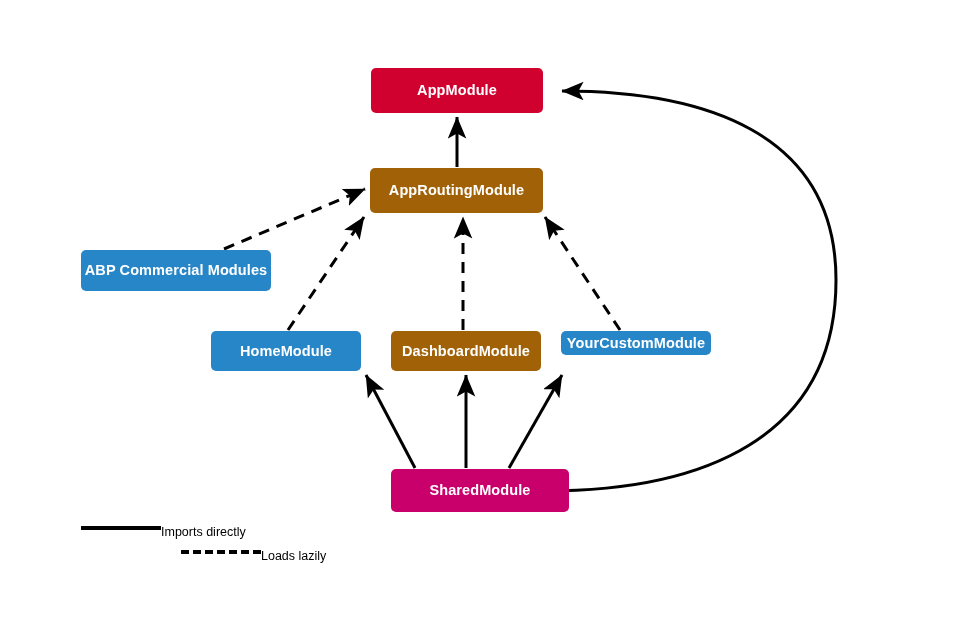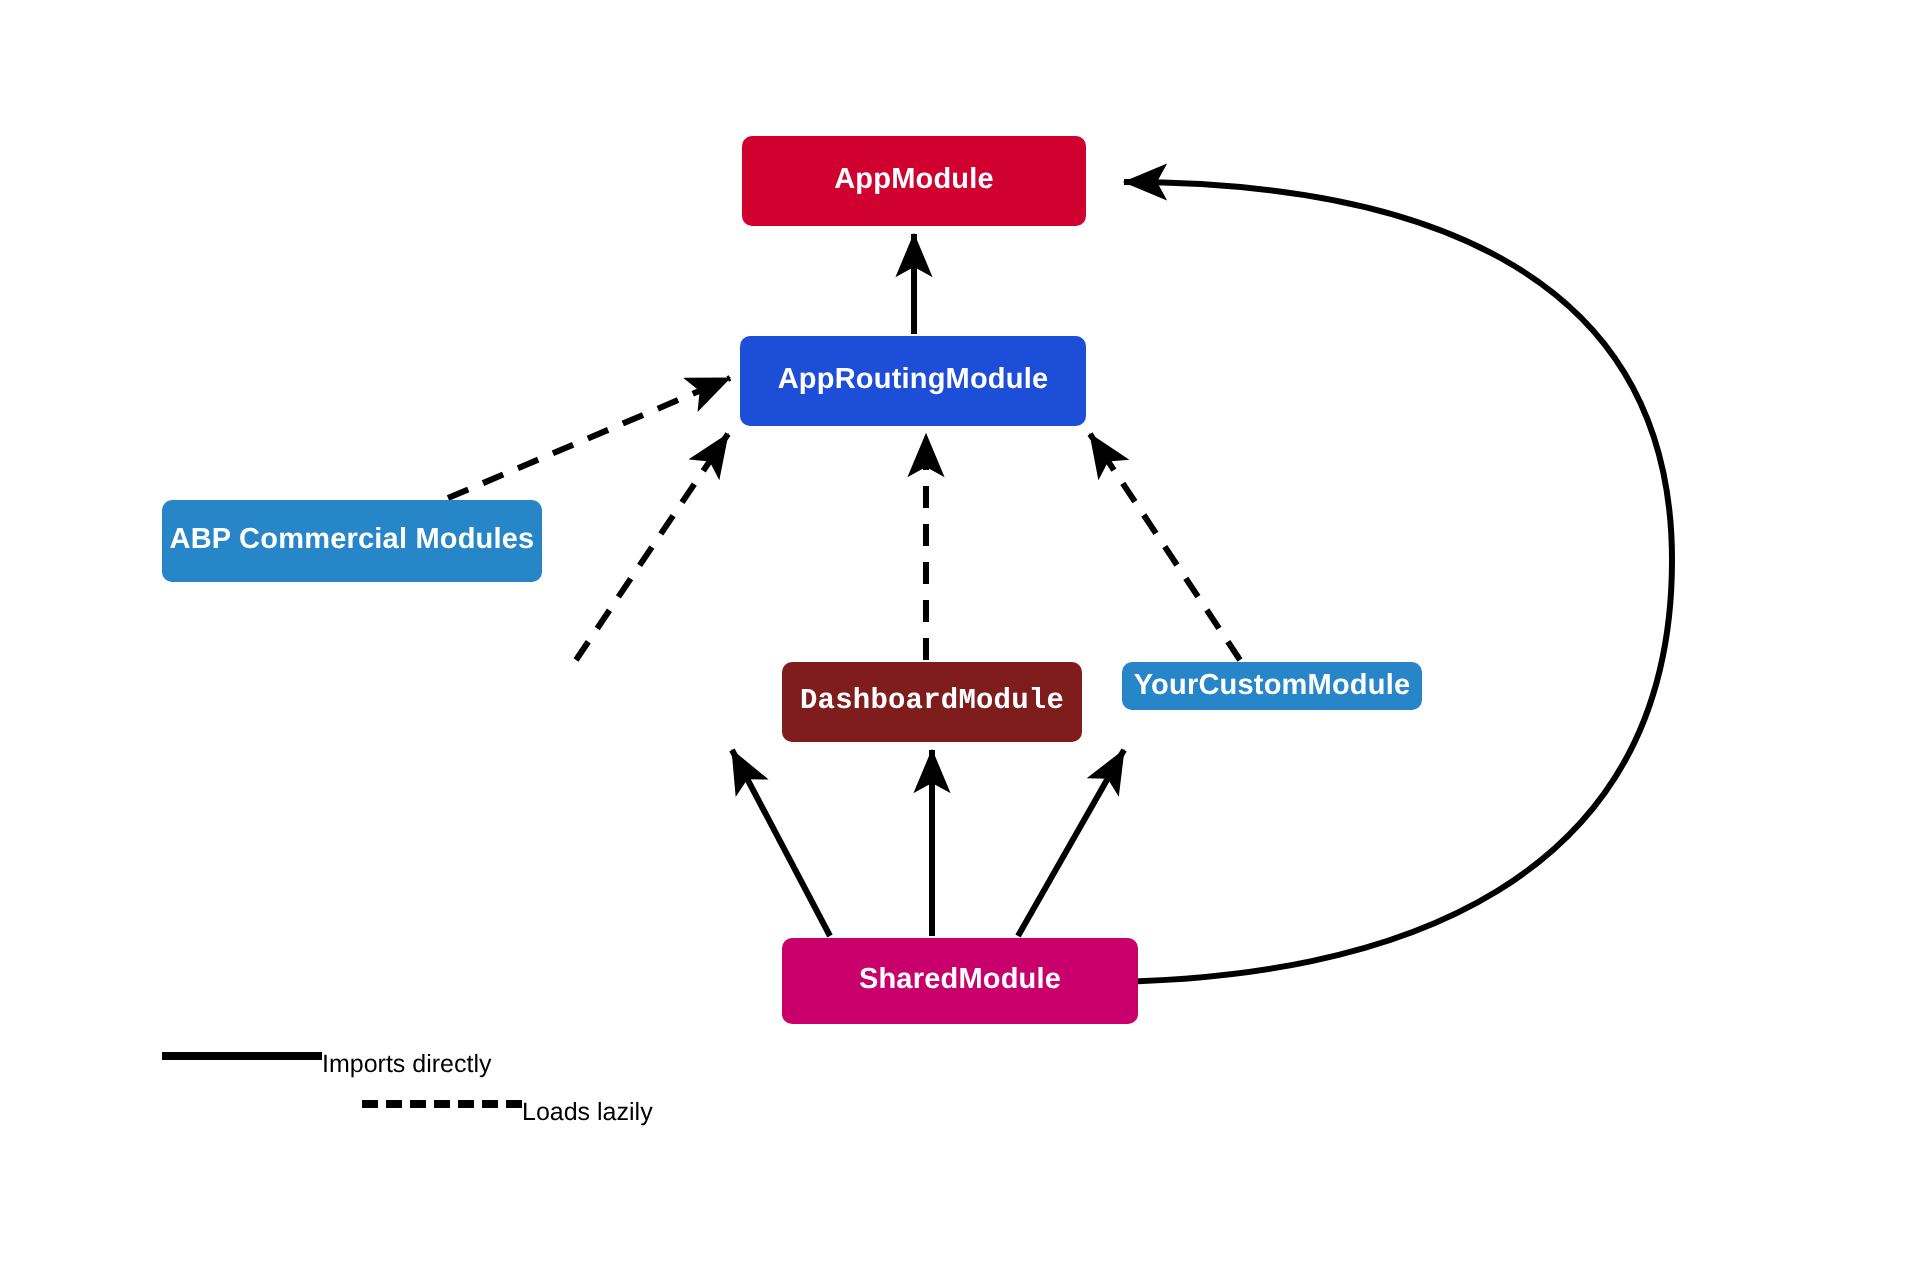--- a/index.html
+++ b/index.html
@@ -97,30 +97,33 @@
 
     <line x1="466" y1="468" x2="466" y2="375" stroke="#000000" stroke-width="3" marker-end="url(#arrowhead)"></line>
 
     <line x1="509" y1="468" x2="562" y2="375" stroke="#000000" stroke-width="3" marker-end="url(#arrowhead)"></line>
   </svg>
 
   <div class="node" style="left: 371px; top: 68px; width: 172px; height: 45px; background: rgb(208, 1, 47); color: rgb(255, 255, 255);">
     <span class="node-label">AppModule</span>
   </div>
 
-  <div class="node" style="left: 370px; top: 168px; width: 173px; height: 45px; background: #1d4ed8; color: rgb(255, 255, 255);">
+  <div class="node" style="left: 370px; top: 168px; width: 173px; height: 45px; background: #a16207; color: rgb(255, 255, 255);">
     <span class="node-label">AppRoutingModule</span>
   </div>
 
   <div class="node" style="left: 81px; top: 250px; width: 190px; height: 41px; background: rgb(39, 134, 200); color: rgb(255, 255, 255);">
     <span class="node-label">ABP Commercial Modules</span>
   </div>
 
+  <div class="node" style="left: 211px; top: 331px; width: 150px; height: 40px; background: rgb(39, 134, 200); color: rgb(255, 255, 255);">
+    <span class="node-label">HomeModule</span>
+  </div>
 
-  <div class="node" style="left: 391px; top: 331px; width: 150px; height: 40px; background: #7f1d1d; color: rgb(255, 255, 255); font-family: Liberation Mono, monospace;">
+  <div class="node" style="left: 391px; top: 331px; width: 150px; height: 40px; background: #a16207; color: rgb(255, 255, 255);">
     <span class="node-label">DashboardModule</span>
   </div>
 
   <div class="node" style="left: 561px; top: 331px; width: 150px; height: 24px; background: rgb(39, 134, 200); color: rgb(255, 255, 255);">
     <span class="node-label">YourCustomModule</span>
   </div>
 
   <div class="node" style="left: 391px; top: 469px; width: 178px; height: 43px; background: rgb(201, 0, 107); color: rgb(255, 255, 255);">
     <span class="node-label">SharedModule</span>
   </div>

